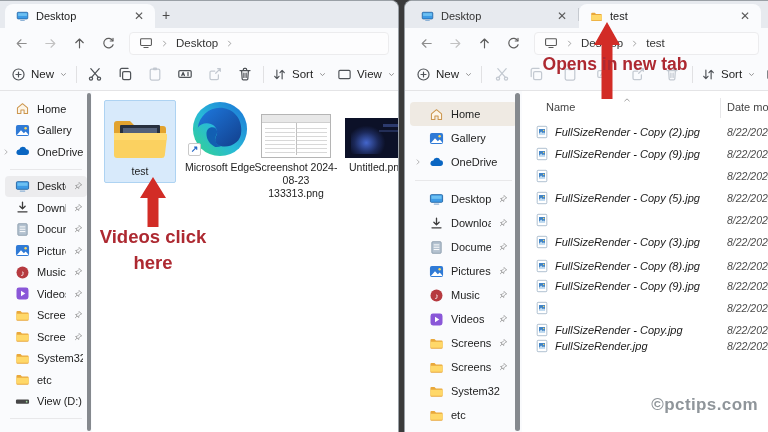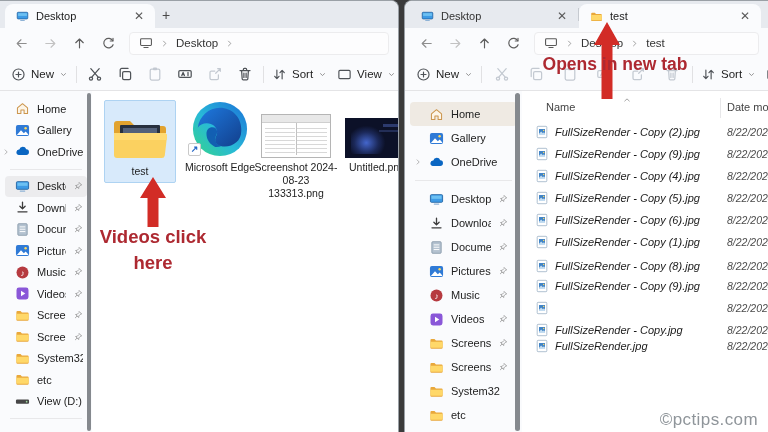--- a/index.html
+++ b/index.html
@@ -68,21 +68,21 @@
   .col-date { position:absolute; left:205px; top:3px; white-space:nowrap; }
   .frow { position:absolute; left:0; height:22px; width:100%; display:flex; align-items:center; font-size:11px; color:#1b1b1b;font-style:italic; }
   .frow .ficon { position:absolute; left:13px; display:flex; }
   .frow .fname { position:absolute; left:33px; white-space:nowrap; }
   .frow .fdate { position:absolute; left:205px; color:#4c4c4c; font-size:10.5px; white-space:nowrap; }
 
   .annot-arrow { position:absolute; z-index:30; }
   .annot-text { position:absolute; z-index:30; color:#ad2931; font-weight:bold; text-align:center; }
   #annot-text-left { left:76px; top:223px; width:154px; font-size:18.5px; line-height:26px; white-space:pre-line; }
   #annot-text-right { left:120px; top:53px; width:180px; font-size:17.5px; white-space:nowrap; }
-  .watermark { position:absolute; right:10px; bottom:2px; font-size:17px; font-weight:400; color:#8f959a; letter-spacing:.4px; z-index:25; }
+  .watermark { position:absolute; right:10px; bottom:17px; font-size:17px; font-weight:700; color:#8f959a; letter-spacing:.4px; z-index:25; }
 </style>
 </head>
 <body>
 
 <div class="window" id="win-left">
   <div class="tabbar" id="l-tabs">
       <div class="tab active" style="width:150px">
             <span class="ic" style="display:flex">
           <svg width="13" height="13" viewBox="0 0 16 16">
             <rect x="1.5" y="2.8" width="13" height="8.2" rx="1.1" fill="#3d9ae5" stroke="#1d5f9f" stroke-width="0.9"></rect>
@@ -943,21 +943,20 @@
             <span class="ficon">
             <span class="ic" style="display:flex">
               <svg width="14" height="14" viewBox="0 0 16 16">
                 <rect x="2.5" y="1.5" width="11" height="13" rx="1" fill="#fff" stroke="#9ab0c4" stroke-width="0.9"></rect>
                 <rect x="4.6" y="4.6" width="6.8" height="6.8" fill="#3f83c6"></rect>
                 <path d="M4.6 10 7 7.4l2 2.1 1.2-1.1 1.2 1.4v1.6H4.6z" fill="#c3dcf0"></path>
                 <circle cx="9.9" cy="6.3" r="0.8" fill="#ffd95e"></circle>
               </svg>
             </span>
           </span>
-            <span class="fname">FullSizeRender - Copy (4).jpg</span>
             <span class="fdate">8/22/2024</span>
         </div>
         <div class="frow" style="top:96px">
             <span class="ficon">
             <span class="ic" style="display:flex">
               <svg width="14" height="14" viewBox="0 0 16 16">
                 <rect x="2.5" y="1.5" width="11" height="13" rx="1" fill="#fff" stroke="#9ab0c4" stroke-width="0.9"></rect>
                 <rect x="4.6" y="4.6" width="6.8" height="6.8" fill="#3f83c6"></rect>
                 <path d="M4.6 10 7 7.4l2 2.1 1.2-1.1 1.2 1.4v1.6H4.6z" fill="#c3dcf0"></path>
                 <circle cx="9.9" cy="6.3" r="0.8" fill="#ffd95e"></circle>
@@ -971,35 +970,34 @@
             <span class="ficon">
             <span class="ic" style="display:flex">
               <svg width="14" height="14" viewBox="0 0 16 16">
                 <rect x="2.5" y="1.5" width="11" height="13" rx="1" fill="#fff" stroke="#9ab0c4" stroke-width="0.9"></rect>
                 <rect x="4.6" y="4.6" width="6.8" height="6.8" fill="#3f83c6"></rect>
                 <path d="M4.6 10 7 7.4l2 2.1 1.2-1.1 1.2 1.4v1.6H4.6z" fill="#c3dcf0"></path>
                 <circle cx="9.9" cy="6.3" r="0.8" fill="#ffd95e"></circle>
               </svg>
             </span>
           </span>
-            <span class="fname">FullSizeRender - Copy (6).jpg</span>
             <span class="fdate">8/22/2024</span>
         </div>
         <div class="frow" style="top:140px">
             <span class="ficon">
             <span class="ic" style="display:flex">
               <svg width="14" height="14" viewBox="0 0 16 16">
                 <rect x="2.5" y="1.5" width="11" height="13" rx="1" fill="#fff" stroke="#9ab0c4" stroke-width="0.9"></rect>
                 <rect x="4.6" y="4.6" width="6.8" height="6.8" fill="#3f83c6"></rect>
                 <path d="M4.6 10 7 7.4l2 2.1 1.2-1.1 1.2 1.4v1.6H4.6z" fill="#c3dcf0"></path>
                 <circle cx="9.9" cy="6.3" r="0.8" fill="#ffd95e"></circle>
               </svg>
             </span>
           </span>
-            <span class="fname">FullSizeRender - Copy (1).jpg</span>
+            <span class="fname">FullSizeRender - Copy (3).jpg</span>
             <span class="fdate">8/22/2024</span>
         </div>
         <div class="frow" style="top:164px">
             <span class="ficon">
             <span class="ic" style="display:flex">
               <svg width="14" height="14" viewBox="0 0 16 16">
                 <rect x="2.5" y="1.5" width="11" height="13" rx="1" fill="#fff" stroke="#9ab0c4" stroke-width="0.9"></rect>
                 <rect x="4.6" y="4.6" width="6.8" height="6.8" fill="#3f83c6"></rect>
                 <path d="M4.6 10 7 7.4l2 2.1 1.2-1.1 1.2 1.4v1.6H4.6z" fill="#c3dcf0"></path>
                 <circle cx="9.9" cy="6.3" r="0.8" fill="#ffd95e"></circle>

